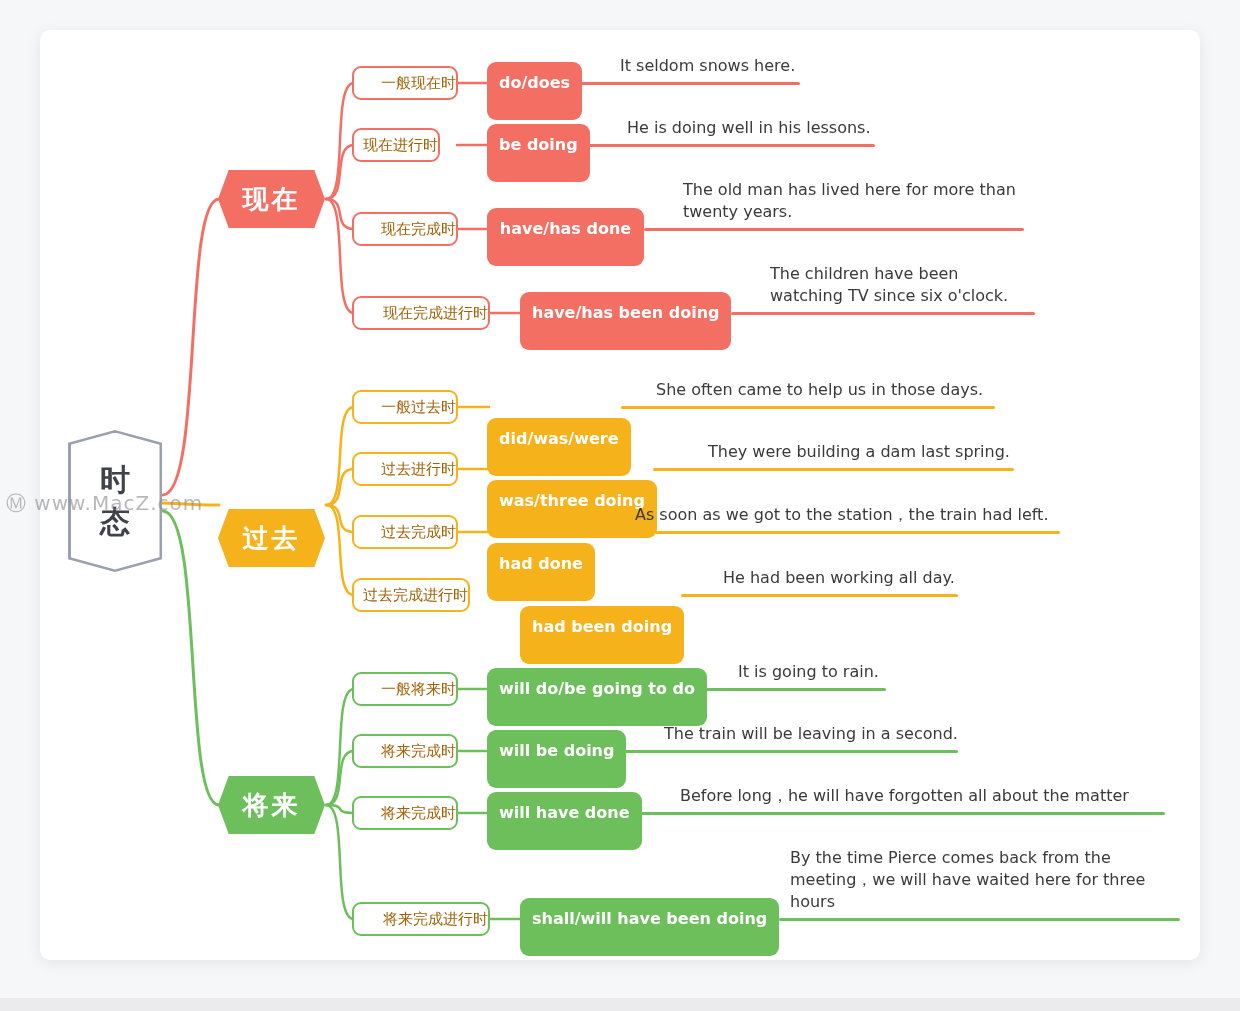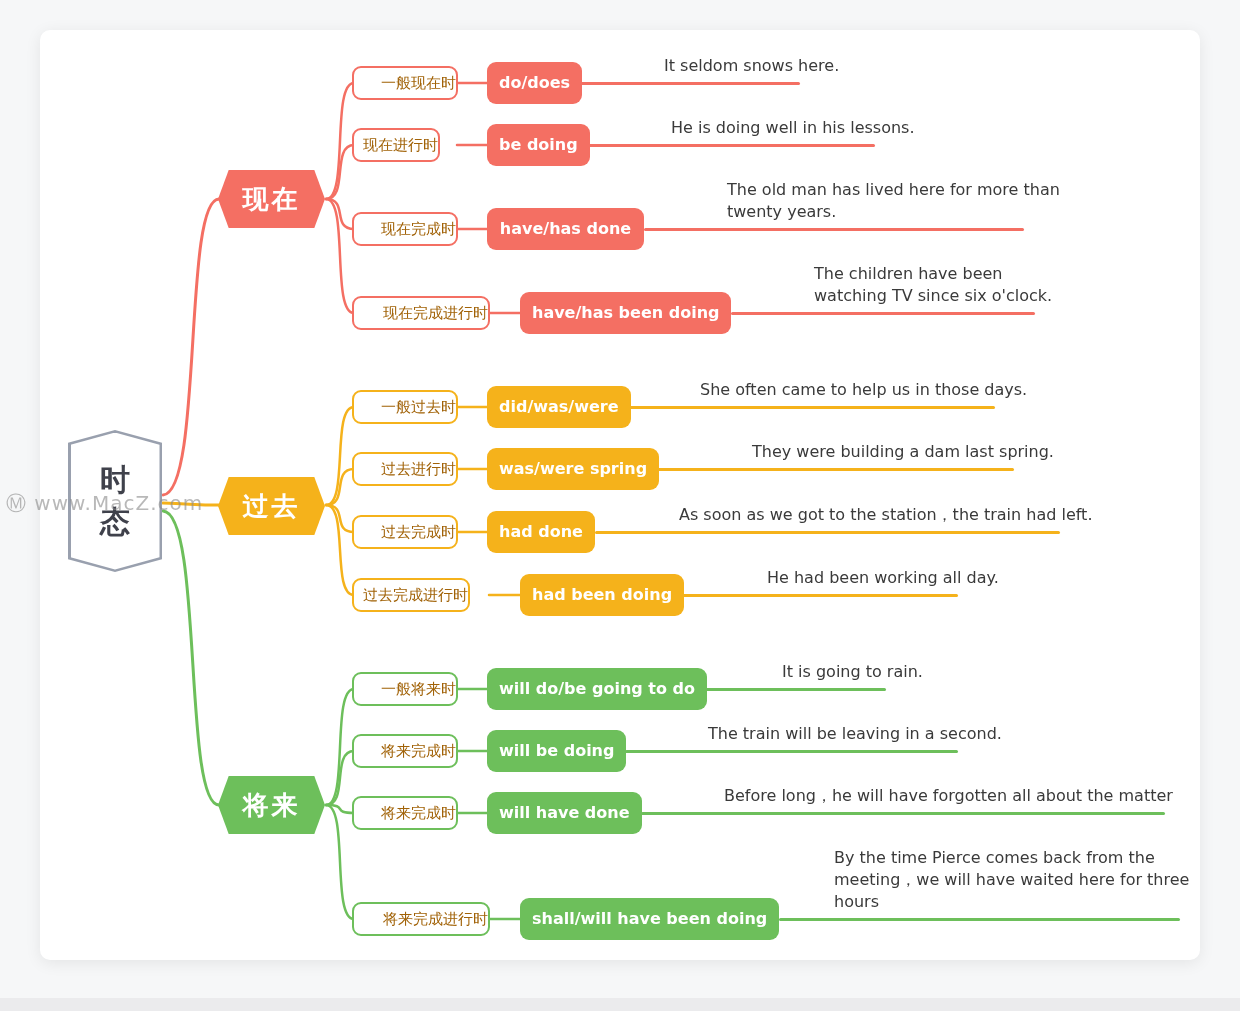--- a/index.html
+++ b/index.html
@@ -44,44 +44,44 @@
     text-align:center;word-break:break-all;line-height:42px;
   }
 
   
   .branch-node{
     width:107px;height:58px;line-height:58px;text-align:center;
     color:#fff;font-size:26px;font-weight:bold;letter-spacing:3px;
     clip-path:polygon(10% 0,90% 0,100% 50%,90% 100%,10% 100%,0 50%);
   }
   .bg-red{background:#f46f63;}
-  .bg-orange{background:#f5b21b;}
+  .bg-orange{background:#f5b21b;margin-top:32px;}
   .bg-green{background:#6dbf5b;}
 
   
   .label-node{
     height:34px;line-height:30px;box-sizing:border-box;
     border:2px solid;border-radius:9px;background:#fff;
     text-align:right;font-size:15px;color:#a16207;
   }
   .b-red{border-color:#f46f63;}
   .b-orange{border-color:#f5b21b;}
   .b-green{border-color:#6dbf5b;}
 
   
   .form-node{
-    height:42px;line-height:42px;border-radius:9px;box-sizing:border-box;
+    height:58px;line-height:42px;border-radius:9px;box-sizing:border-box;
     padding:0 12px;text-align:center;white-space:nowrap;
     font-size:16px;font-weight:bold;color:#fff;
   }
 
   
   .ex-text{
     position:absolute;z-index:2;font-size:16px;line-height:22px;
-    color:#3a3a3a;white-space:nowrap;margin-left:44px;
+    color:#3a3a3a;white-space:nowrap;
   }
   .ex-text.wrap{white-space:normal;}
   .ex-line{position:absolute;z-index:1;height:3px;border-radius:3px;}
   .l-red{background:#f46f63;}
   .l-orange{background:#f5b21b;}
   .l-green{background:#6dbf5b;}
 
   .watermark{
     position:absolute;left:6px;top:490px;z-index:5;
     font-size:20px;color:#8a8a8a;opacity:0.6;letter-spacing:1px;
@@ -159,21 +159,21 @@
 <div class="node form-node bg-red" style="left:520px;top:292px;min-width:211px">have/has been doing</div>
 <div class="ex-line l-red" style="left:731px;top:312px;width:304px"></div>
 <div class="ex-text wrap" style="left:770px;top:263px;width:240px">The children have been watching TV since six o'clock.</div>
 
 <div class="node label-node b-orange" style="left:352px;top:390px;width:106px">一般过去时</div>
 <div class="node form-node bg-orange" style="left:487px;top:386px;min-width:134px">did/was/were</div>
 <div class="ex-line l-orange" style="left:621px;top:406px;width:374px"></div>
 <div class="ex-text" style="left:656px;top:379px">She often came to help us in those days.</div>
 
 <div class="node label-node b-orange" style="left:352px;top:452px;width:106px">过去进行时</div>
-<div class="node form-node bg-orange" style="left:487px;top:448px;min-width:166px">was/were spring</div>
+<div class="node form-node bg-orange" style="left:487px;top:448px;min-width:166px">was/three doing</div>
 <div class="ex-line l-orange" style="left:653px;top:468px;width:361px"></div>
 <div class="ex-text" style="left:708px;top:441px">They were building a dam last spring.</div>
 
 <div class="node label-node b-orange" style="left:352px;top:515px;width:106px">过去完成时</div>
 <div class="node form-node bg-orange" style="left:487px;top:511px;min-width:108px">had done</div>
 <div class="ex-line l-orange" style="left:595px;top:531px;width:465px"></div>
 <div class="ex-text" style="left:635px;top:504px">As soon as we got to the station，the train had left.</div>
 
 <div class="node label-node b-orange" style="left:352px;top:578px;width:118px">过去完成进行时</div>
 <div class="node form-node bg-orange" style="left:520px;top:574px;min-width:161px">had been doing</div>

